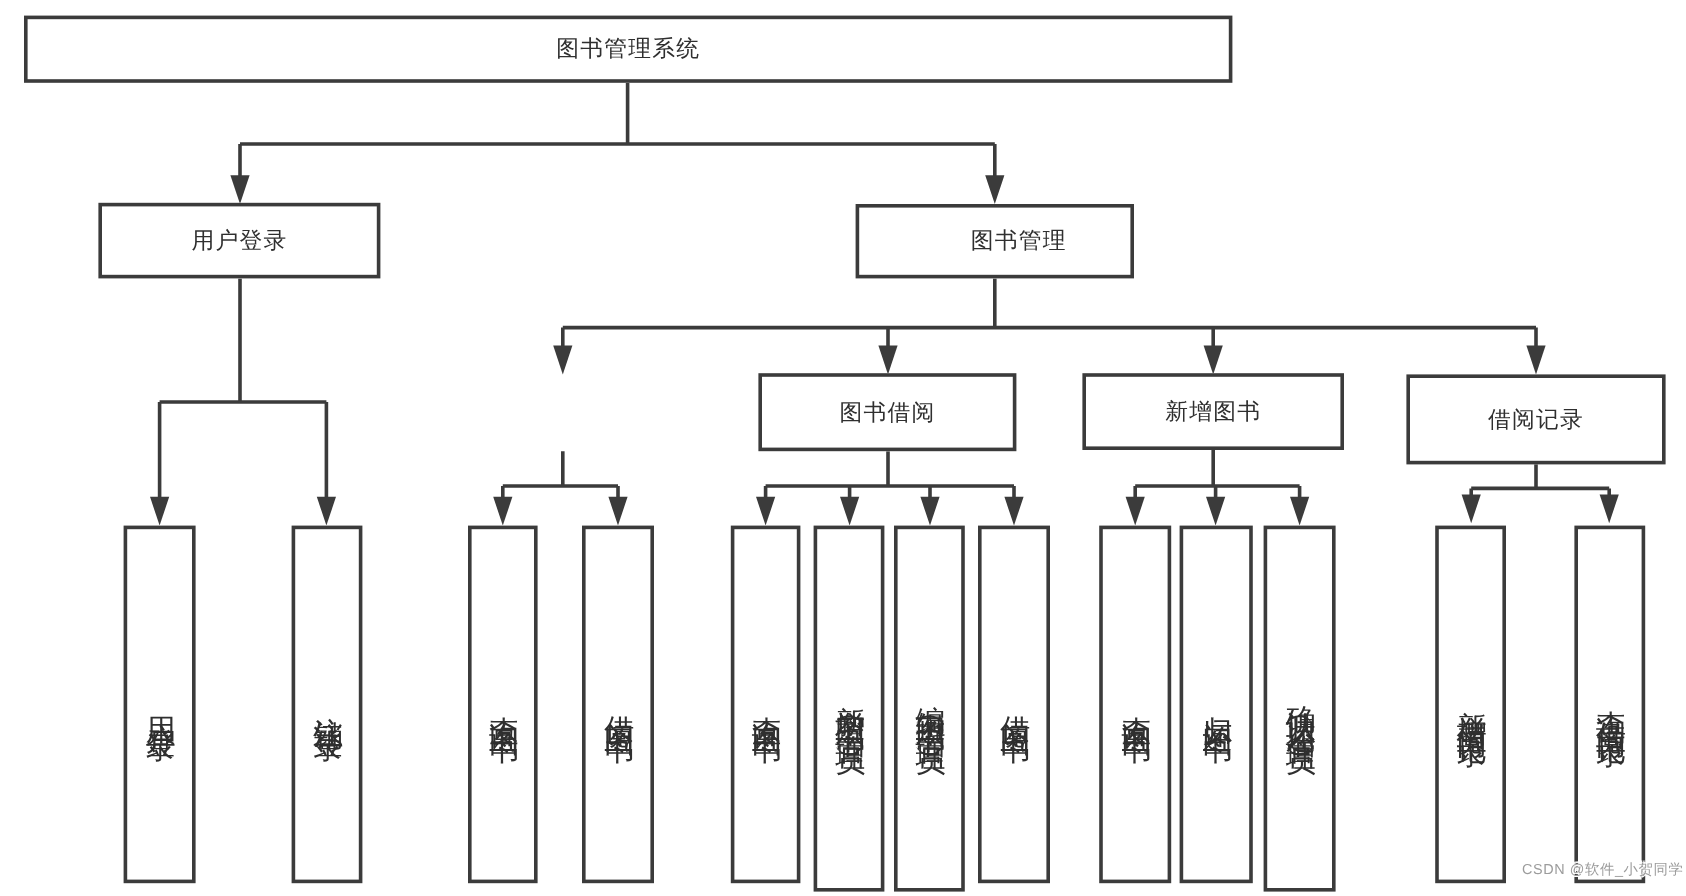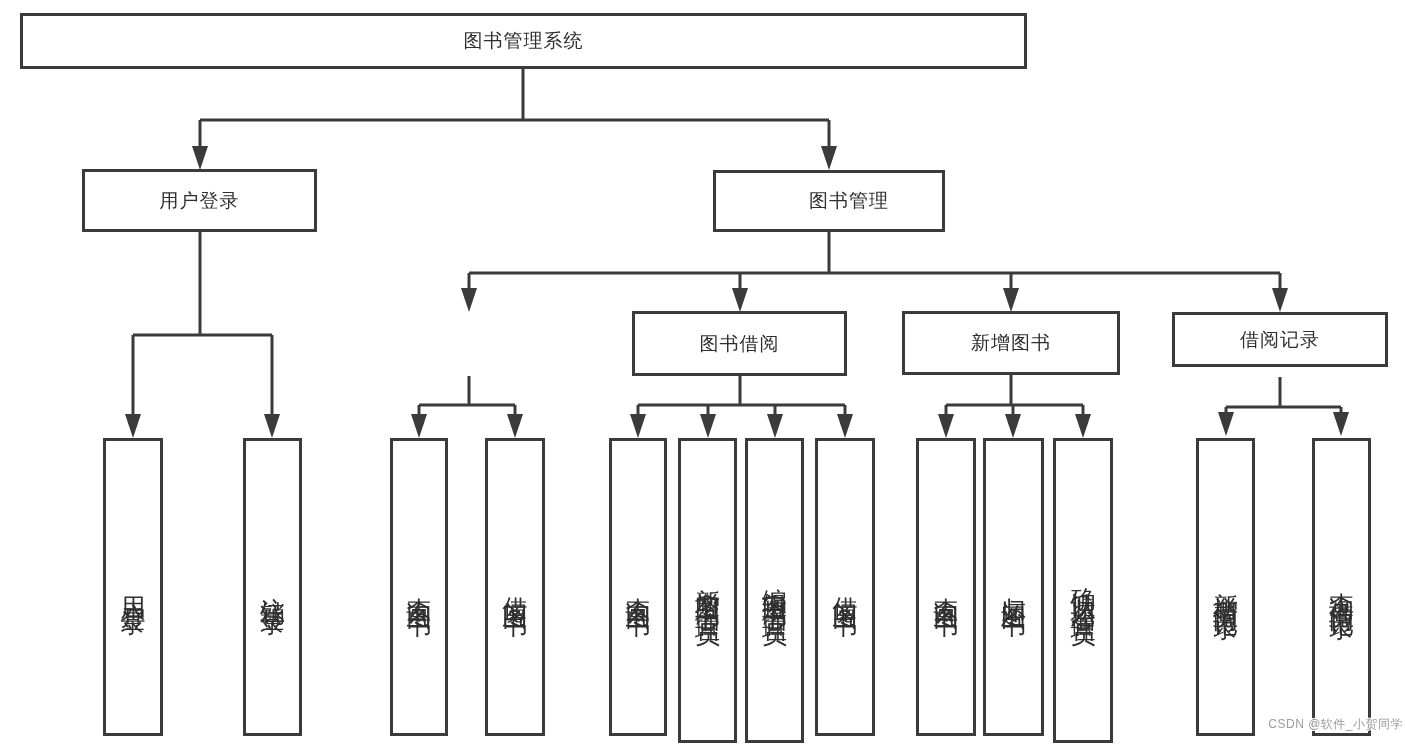--- a/index.html
+++ b/index.html
@@ -32,21 +32,21 @@
   }
   
   .n-root{left:20px;top:13px;width:1007px;height:56px;}
   
   .n-l1a{left:82px;top:169px;width:235px;height:63px;}
   .n-l1b{left:713px;top:170px;width:232px;height:62px;padding-left:40px;}
   
   .n-g0{left:362px;top:311px;width:214px;height:65px;}
   .n-g1{left:632px;top:311px;width:215px;height:65px;}
   .n-g2{left:902px;top:311px;width:218px;height:64px;}
-  .n-g3{left:1172px;top:312px;width:216px;height:55px;}
+  .n-g3{left:1172px;top:312px;width:216px;height:75px;}
 
   
   .lf{
     position:absolute;top:438px;width:60px;height:298px;
     box-sizing:border-box;border:3px solid var(--line);background:#fff;
     display:flex;align-items:center;justify-content:center;
   }
   .lf.tall{height:305px;}
   .vtxt{
     writing-mode:vertical-rl;

